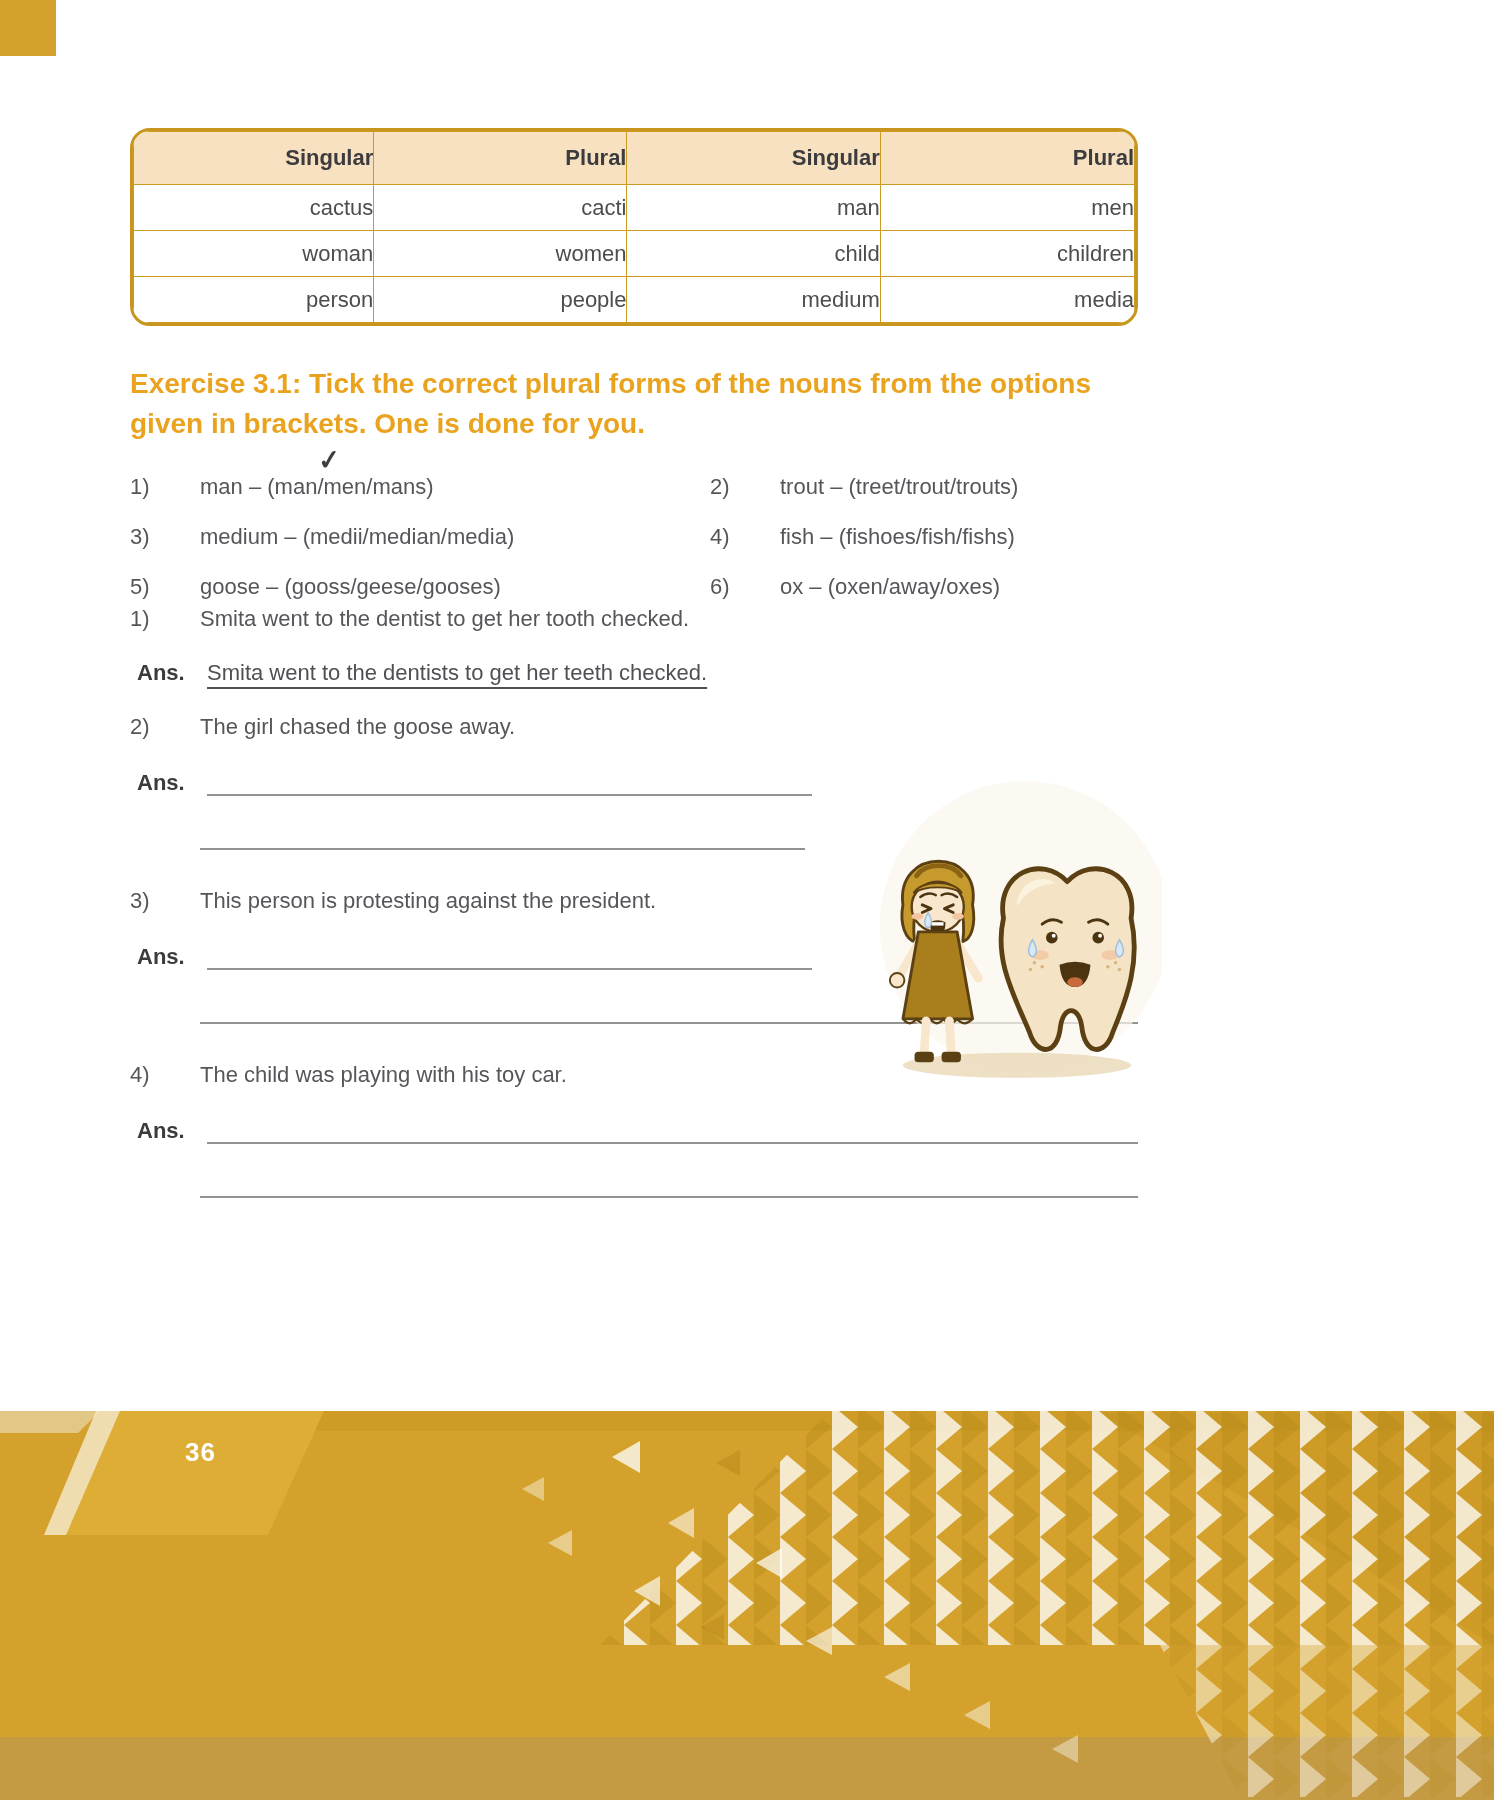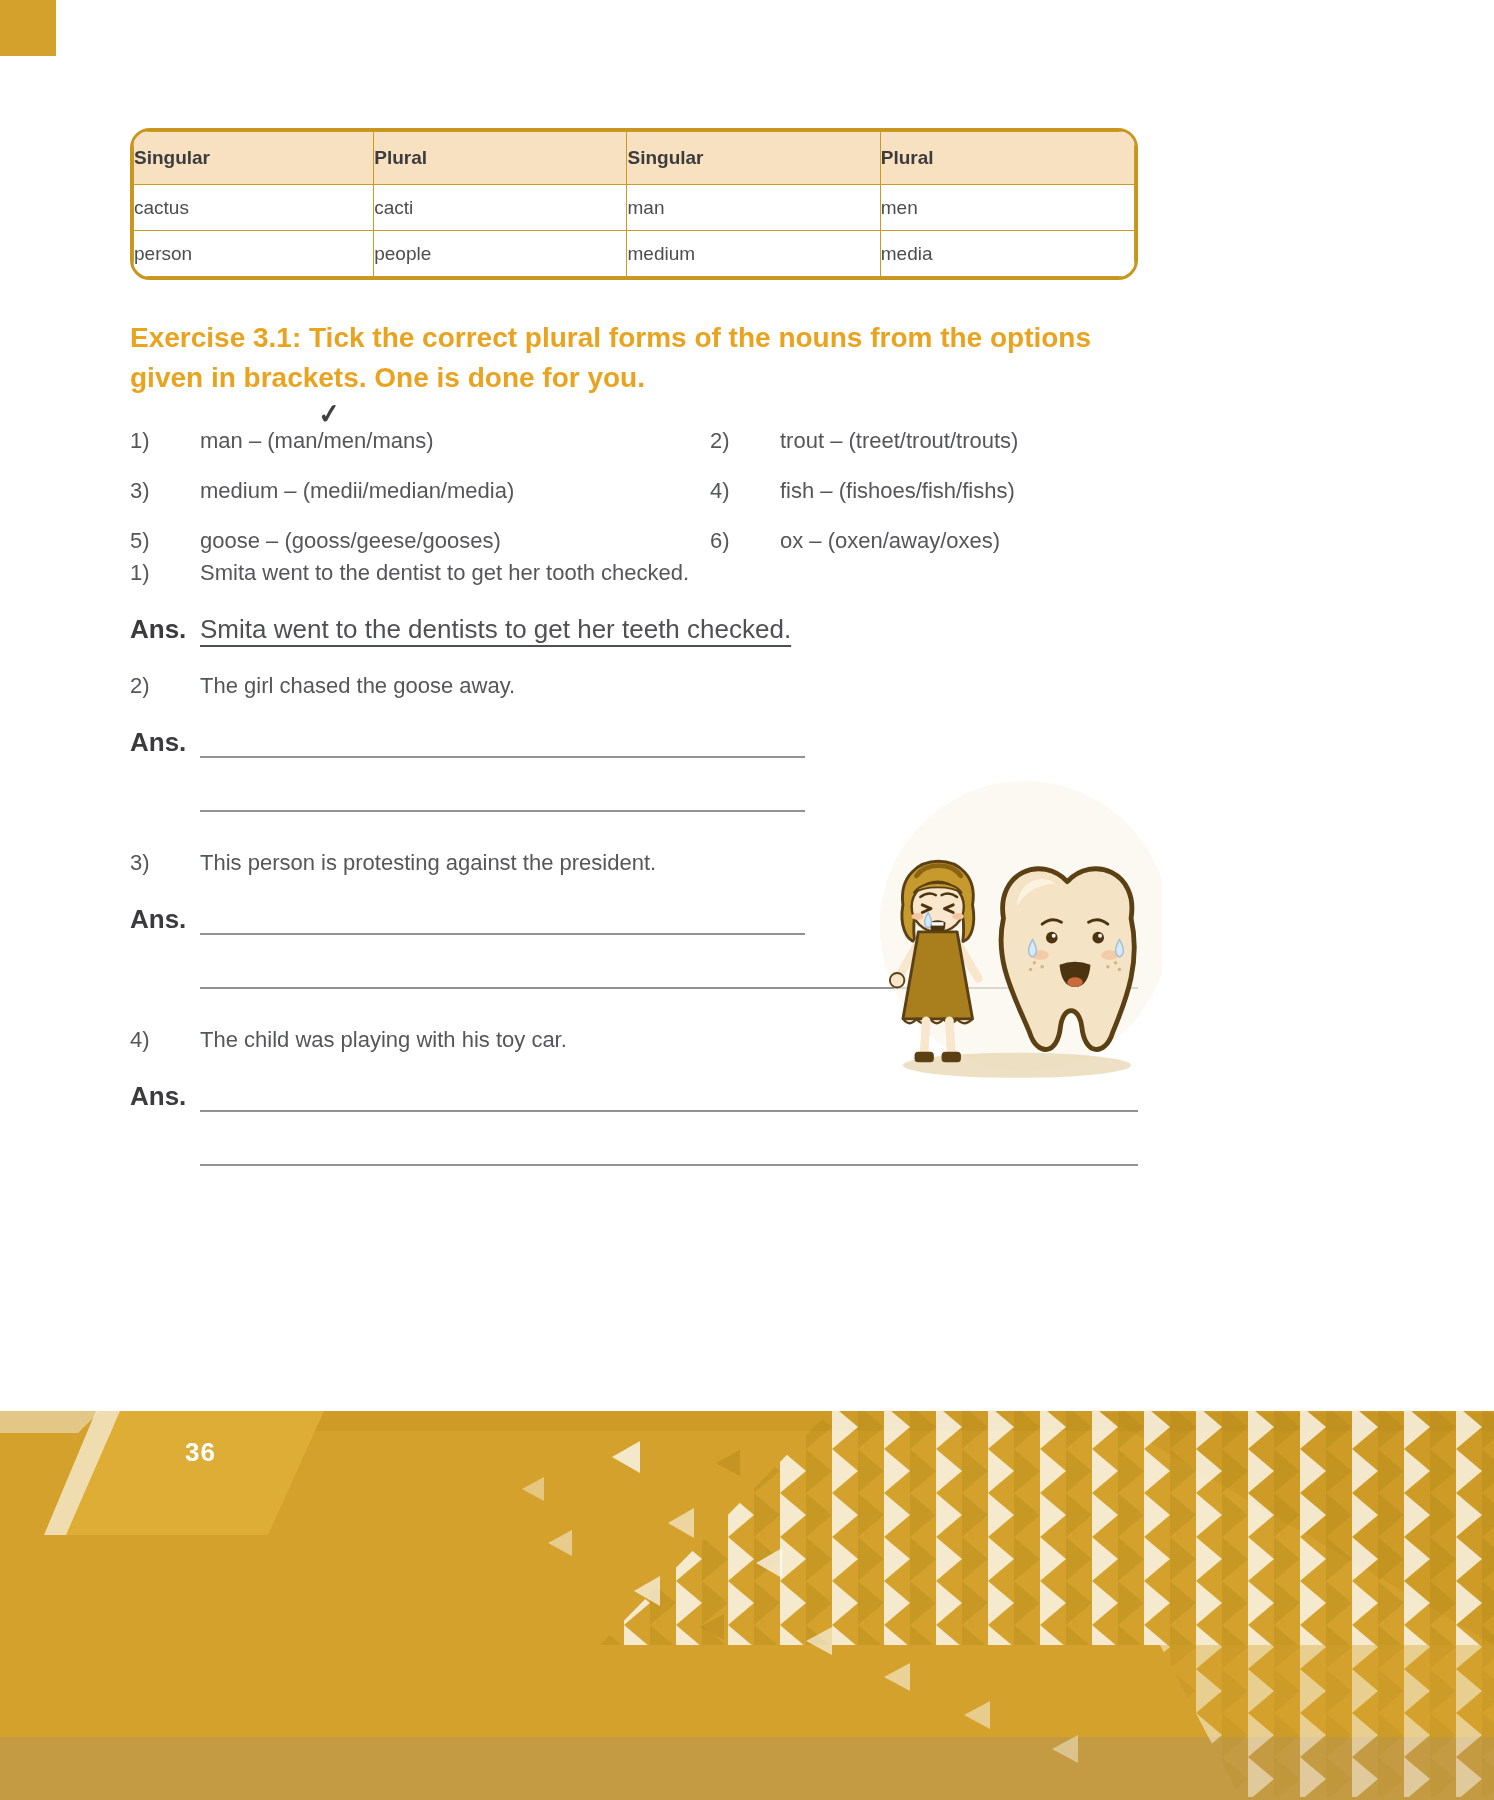--- a/index.html
+++ b/index.html
@@ -20,22 +20,22 @@
   
   .table-frame {
     border:3px solid #C8961E;
     border-radius:20px;
     overflow:hidden;
     background:#fff;
   }
   table.noun-table { width:100%; border-collapse:collapse; table-layout:fixed; }
   .noun-table th, .noun-table td {
     border:1.5px solid #CB9A20;
-    text-align:left;
-    font-size:19px;
+    text-align:right;
+    font-size:22px;
   }
   .noun-table th {
     background:#F7E1C1; color:#3C3C3E; font-weight:bold; height:53px;
   }
   .noun-table td { color:#4C4D4F; height:46px; }
   .noun-table col.c1 { width:24%; } .noun-table col.c2 { width:25.3%; }
   .noun-table col.c3 { width:25.3%; } .noun-table col.c4 { width:25.4%; }
   
   .ex-title {
     color:#EAA31F; font-weight:bold; font-size:28px; line-height:1.42;
@@ -50,21 +50,21 @@
   .ex-item { display:flex; }
   .num { width:70px; flex-shrink:0; }
   .tickword { position:relative; }
   .tick {
     position:absolute; top:-30px; left:-6px;
     font-size:27px; font-weight:bold; color:#3F3F41;
     transform:rotate(-6deg);
   }
   
   .q-row { display:flex; font-size:22px; color:#55565A; margin-bottom:28px; }
-  .ans-row { display:flex; align-items:flex-end; font-size:26px; margin-bottom:28px; }
+  .ans-row { display:flex; align-items:flex-end; font-size:22px; margin-bottom:28px;margin-left:7px; }
   .ans-label { width:70px; flex-shrink:0; font-weight:bold; color:#3B3B3D; }
   .ans-filled {
     color:#4F5054; text-decoration:underline;
     text-underline-offset:7px; text-decoration-thickness:1.5px;
   }
   .ans-line { border-bottom:2px solid #929292; height:28px; }
   .ans-line.short { width:605px; }
   .ans-line.long { flex:1; }
   .line2 {
     border-bottom:2px solid #929292; height:0;
@@ -106,20 +106,26 @@
         <th>Singular</th>
         <th>Plural</th>
         <th>Singular</th>
         <th>Plural</th>
       </tr>
       <tr>
         <td>cactus</td>
         <td>cacti</td>
         <td>man</td>
         <td>men</td>
+      </tr>
+      <tr>
+        <td>woman</td>
+        <td>women</td>
+        <td>child</td>
+        <td>children</td>
       </tr>
       <tr>
         <td>person</td>
         <td>people</td>
         <td>medium</td>
         <td>media</td>
       </tr>
     </tbody>
       </table>
   </div>

